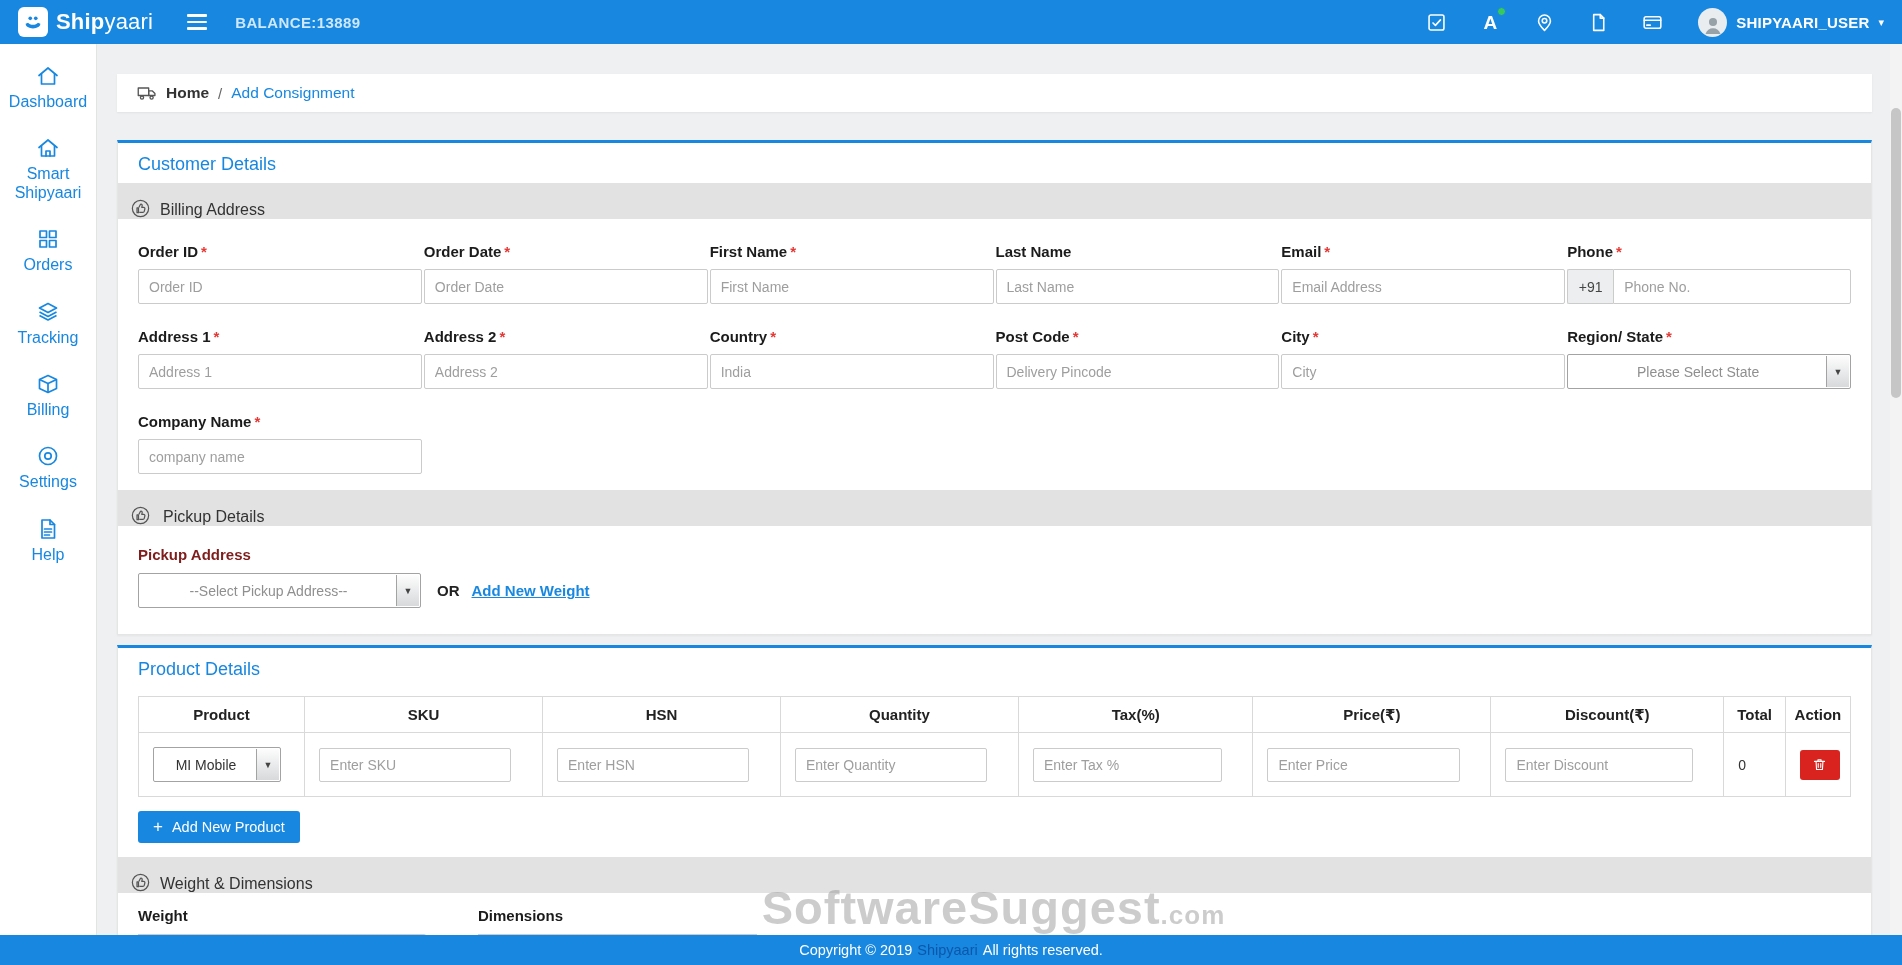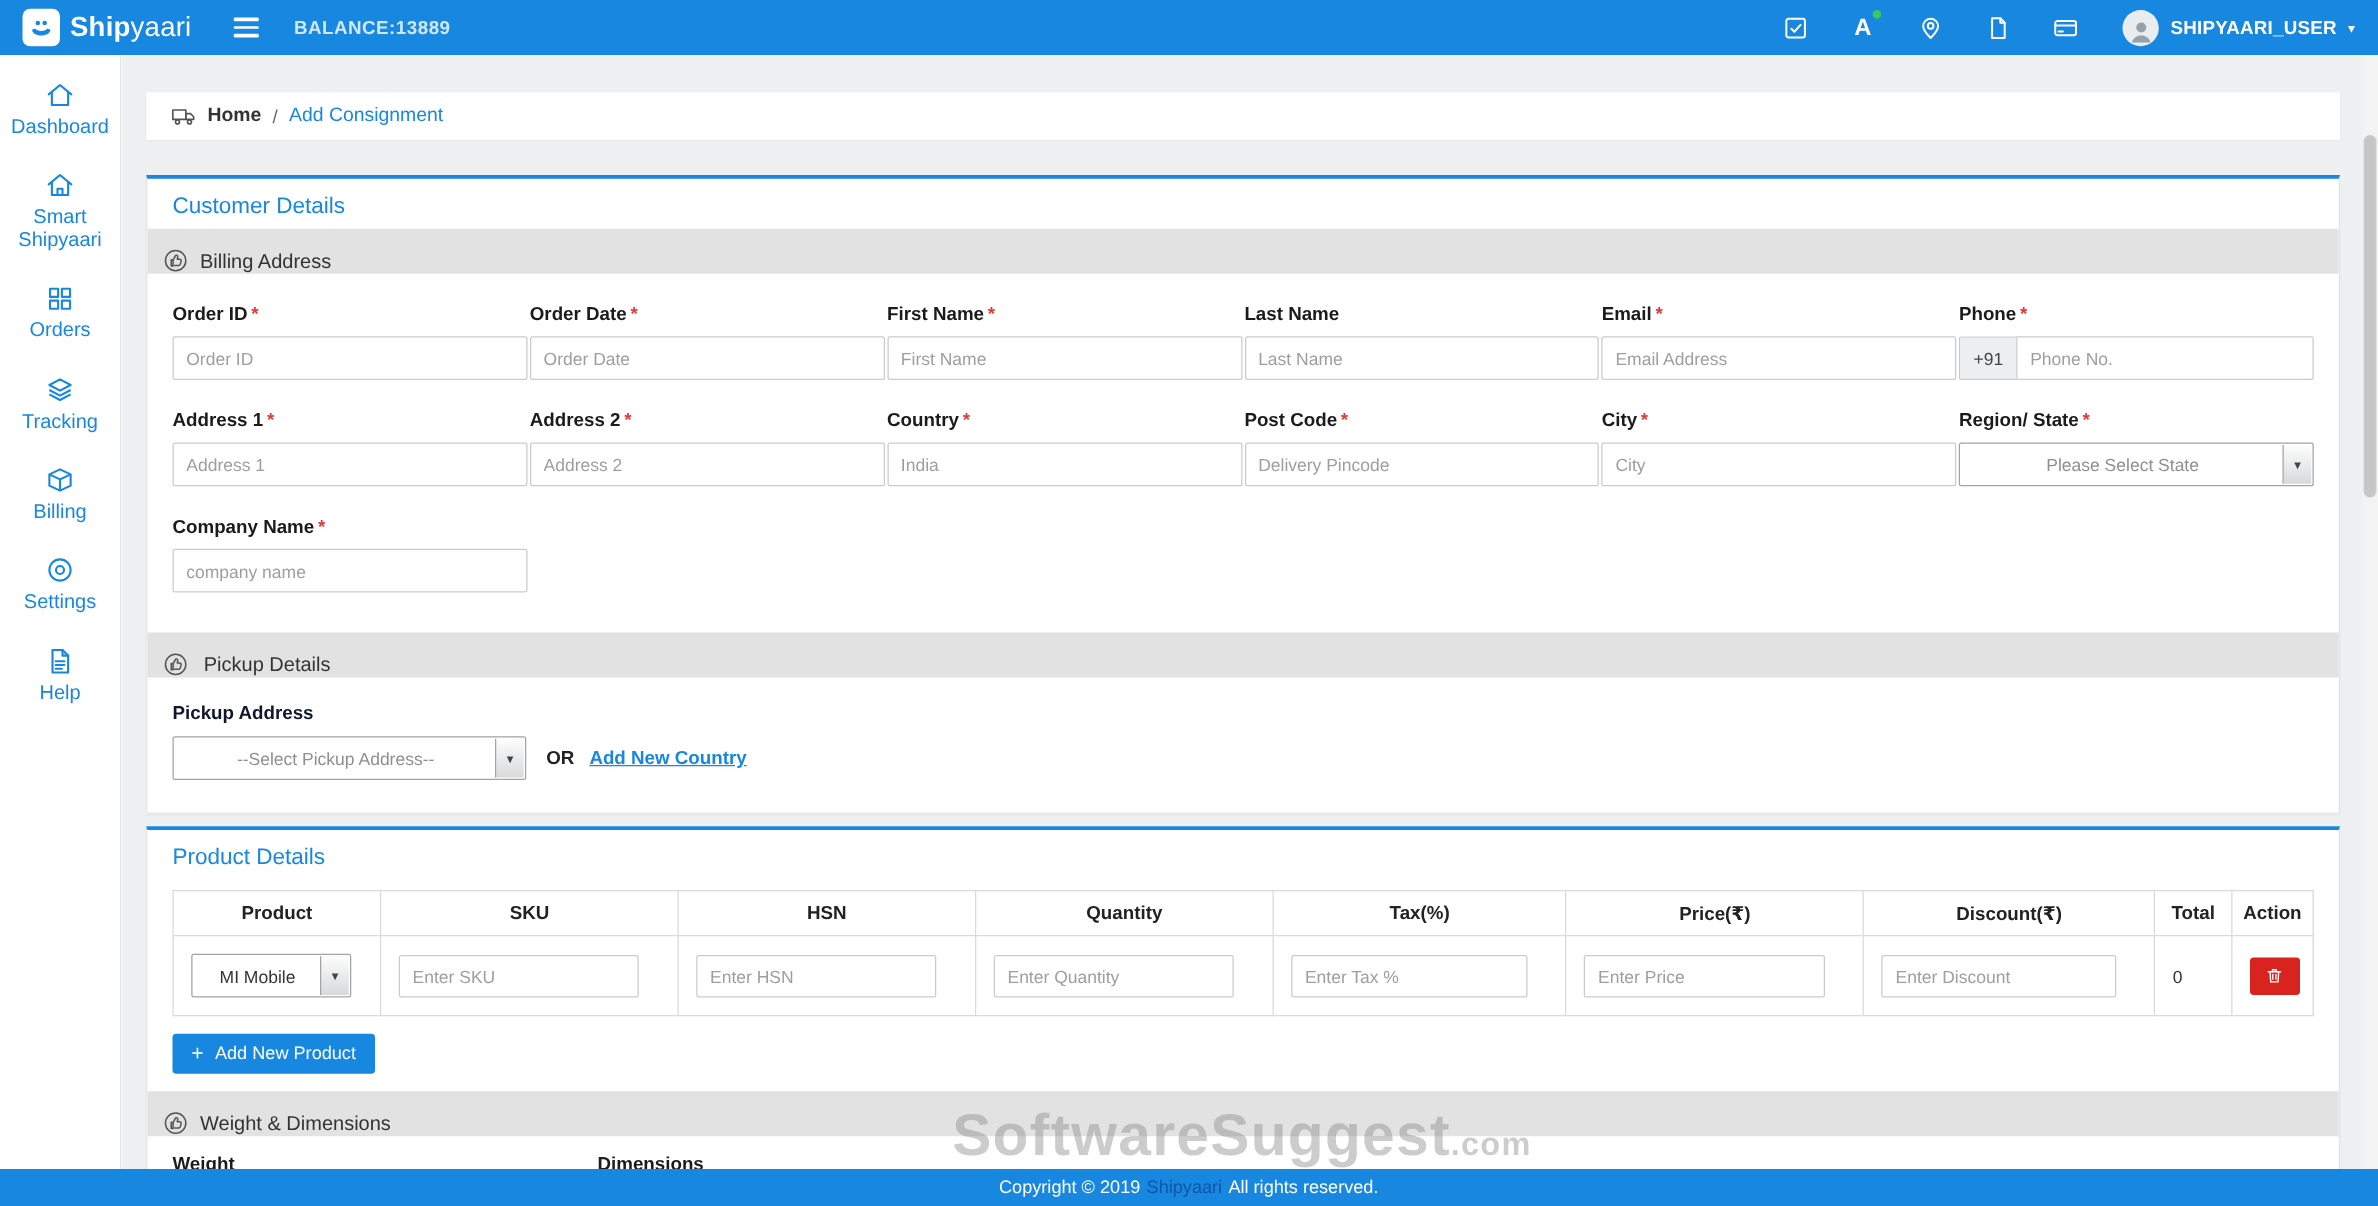--- a/index.html
+++ b/index.html
@@ -67,21 +67,21 @@
     border-radius:2px 0 0 2px; display:flex; align-items:center; justify-content:center;
     font-size:14px; color:#444; }
   .input-group .f-input { border-radius:0 2px 2px 0; }
   .fake-select { height:35px; border:1px solid #a3a3a3; border-radius:2px; background:#fff;
     position:relative; display:flex; align-items:center; padding:0 32px 0 10px; font-size:14px;
     color:#8f8f8f; cursor:pointer;justify-content:center; }
   .fake-select .arrow-box { position:absolute; top:1px; right:1px; bottom:1px; width:23px;
     border-left:1px solid #a3a3a3; background:linear-gradient(#fdfdfd,#d7d9db);
     display:flex; align-items:center; justify-content:center; font-size:9px; color:#444; }
   .pickup-body { padding:20px 20px 26px; }
-  .pickup-label { font-size:15px; font-weight:700; color:#0f172a; margin-bottom:10px; }
+  .pickup-label { font-size:15px; font-weight:700; color:#7f1d1d; margin-bottom:10px; }
   .pickup-row { display:flex; align-items:center; gap:12px; }
   .pickup-select { width:283px; }
   .or-text { font-size:15px; font-weight:700; color:#222; margin-left:4px; }
   .add-address { font-size:15px; color:#1787e0; font-weight:700; text-decoration:underline; cursor:pointer; }
   
   .product-table { border-collapse:collapse; margin:8px 20px 0; width:calc(100% - 40px); table-layout:fixed; }
   .product-table th { border:1px solid #d9d9d9; height:36px; font-size:15px; font-weight:700;
     color:#222; text-align:center; padding:0 6px; }
   .product-table td { border:1px solid #d9d9d9; height:64px; padding:6px 14px; vertical-align:middle; }
   .cell-input { width:92%; height:34px; border:1px solid #cbcbcb; border-radius:2px; padding:0 10px;
@@ -342,40 +342,40 @@
       </div>
     </div>
 
     <div class="form-row">
       <div>
         <label class="f-label"><span>Company Name</span><span class="req">*</span></label>
         <input class="f-input" type="text" placeholder="company name" style="">
       </div>
     </div>
 
-    <div class="section-bar" style="margin-top:32px;gap:12px;">
+    <div class="section-bar" style="margin-top:16px;gap:12px;">
       <span class="sec-icon">
         <svg viewBox="0 0 24 24" fill="none" stroke="#555" stroke-width="1.4" stroke-linejoin="round">
             <circle cx="12" cy="12" r="9.3"></circle>
             <path d="M8 11.3h1.7v5.5H8z"></path>
             <path d="M10.6 16.4h4.2c.7 0 1.3-.5 1.5-1.2l.7-2.8a1.3 1.3 0 00-1.3-1.6h-2.2l.4-2.1c.2-.8-.4-1.6-1.2-1.6-.4 0-.8.2-1 .6l-1.6 3.2"></path>
           </svg>
       </span>
       <span>Pickup Details</span>
     </div>
 
     <div class="pickup-body">
       <div class="pickup-label">Pickup Address</div>
       <div class="pickup-row">
         <div class="fake-select pickup-select">
           <span>--Select Pickup Address--</span>
           <span class="arrow-box">▼</span>
         </div>
         <span class="or-text">OR</span>
-        <span class="add-address">Add New Country</span>
+        <span class="add-address">Add New Weight</span>
       </div>
     </div>
   </div>
 
   <div class="card card2">
     <div class="card-title">Product Details</div>
 
     <table class="product-table">
       <colgroup>
         <col style="width:9.7%">

